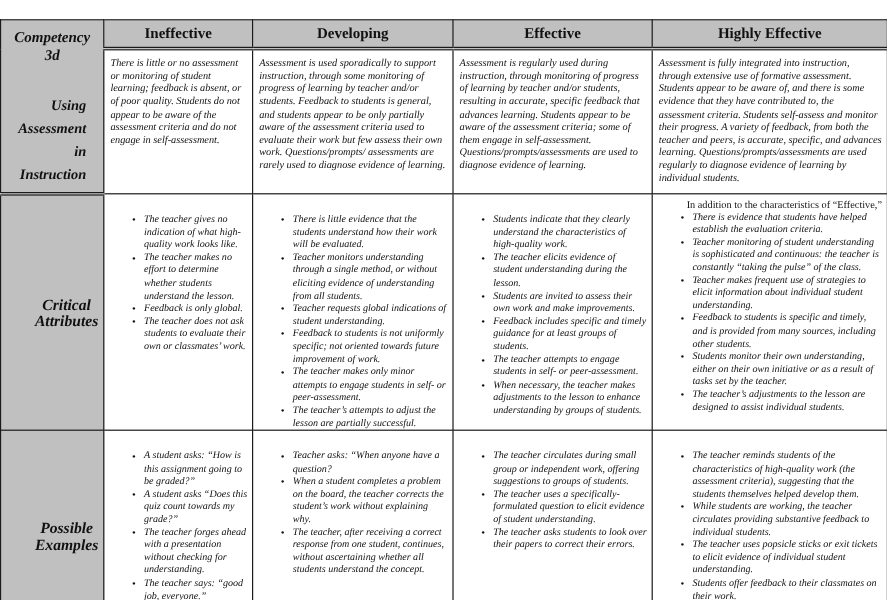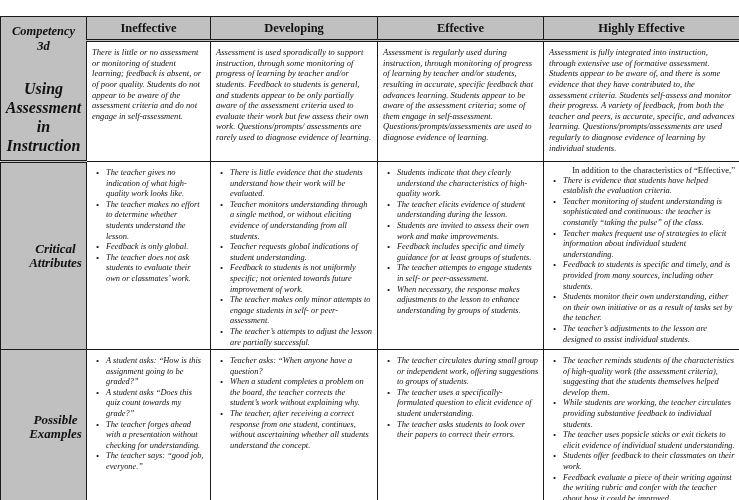--- a/index.html
+++ b/index.html
@@ -4,24 +4,24 @@
 <style>
   html, body { margin:0; padding:0; background:#ffffff; }
   body { width:739px; height:500px; overflow:hidden; font-family:"Liberation Serif", serif; color:#111; }
   .rubric { position:absolute; left:0; top:16px; width:739px; height:417px; border-collapse:collapse; table-layout:fixed; }
   .rubric td, .rubric th { border:1.5px solid #1a1a1a; vertical-align:top; padding:0; }
   .rubric th { background:#c0c0c0; height:22px; font-size:12.5px; font-weight:bold; text-align:center; vertical-align:middle; border-bottom:3px double #1a1a1a; }
   .side { background:#c0c0c0; text-align:center; font-weight:bold; font-style:italic; }
   .side.first { border-bottom:3px double #1a1a1a; }
   .side-label { display:flex; flex-direction:column; justify-content:center; align-items:center; height:100%; }
   .comp { font-size:12.5px; line-height:13px; margin-top:2px; }
-  .title { font-size:16px; line-height:19px; margin-top:26px; }
+  .title { font-size:12px; line-height:19px; margin-top:26px;text-align:right; }
   .rowlabel { font-size:13px; line-height:14px;padding-left:24px; }
   .desc { font-size:8.6px; line-height:10.6px; padding:5px 4px 0 5px;font-style:italic; }
-  ul { margin:6px 0 0 0; padding:0 4px 0 19px; list-style:none; }
+  ul { margin:16px 0 0 0; padding:0 4px 0 33px; list-style:none; }
   li { position:relative; font-size:8.4px; line-height:10.6px; font-style:italic; }
   li::before { content:"•"; position:absolute; left:-10px; font-style:normal; font-size:9px; }
   .lead { font-size:8.6px; line-height:10.6px; padding:3px 4px 0 5px;text-align:right; }
   .lead + ul { margin-top:0; }
   .white { background:#fff; }
 </style>
 </head>
 <body>
 
 <table class="rubric">
@@ -90,21 +90,21 @@
         <li>The teacher’s attempts to adjust the lesson are partially successful.</li>
       </ul>
     </td>
     <td class="white">
       <ul>
         <li>Students indicate that they clearly understand the characteristics of high-quality work.</li>
         <li>The teacher elicits evidence of student understanding during the lesson.</li>
         <li>Students are invited to assess their own work and make improvements.</li>
         <li>Feedback includes specific and timely guidance for at least groups of students.</li>
         <li>The teacher attempts to engage students in self- or peer-assessment.</li>
-        <li>When necessary, the response makes adjustments to the lesson to enhance understanding by groups of students.</li>
+        <li>When necessary, the teacher makes adjustments to the lesson to enhance understanding by groups of students.</li>
       </ul>
     </td>
     <td class="white">
       <div class="lead">In addition to the characteristics of “Effective,”</div>
       <ul>
         <li>There is evidence that students have helped establish the evaluation criteria.</li>
         <li>Teacher monitoring of student understanding is sophisticated and continuous: the teacher is constantly “taking the pulse” of the class.</li>
         <li>Teacher makes frequent use of strategies to elicit information about individual student understanding.</li>
         <li>Feedback to students is specific and timely, and is provided from many sources, including other students.</li>
         <li>Students monitor their own understanding, either on their own initiative or as a result of tasks set by the teacher.</li>

